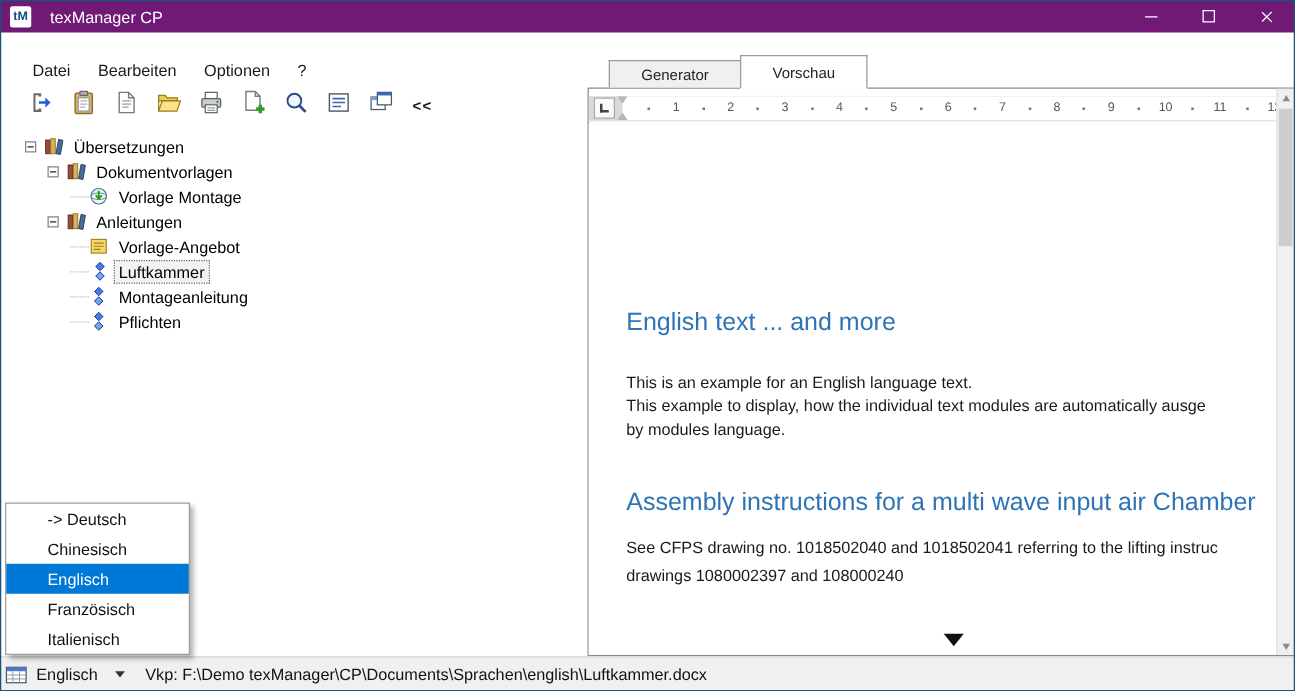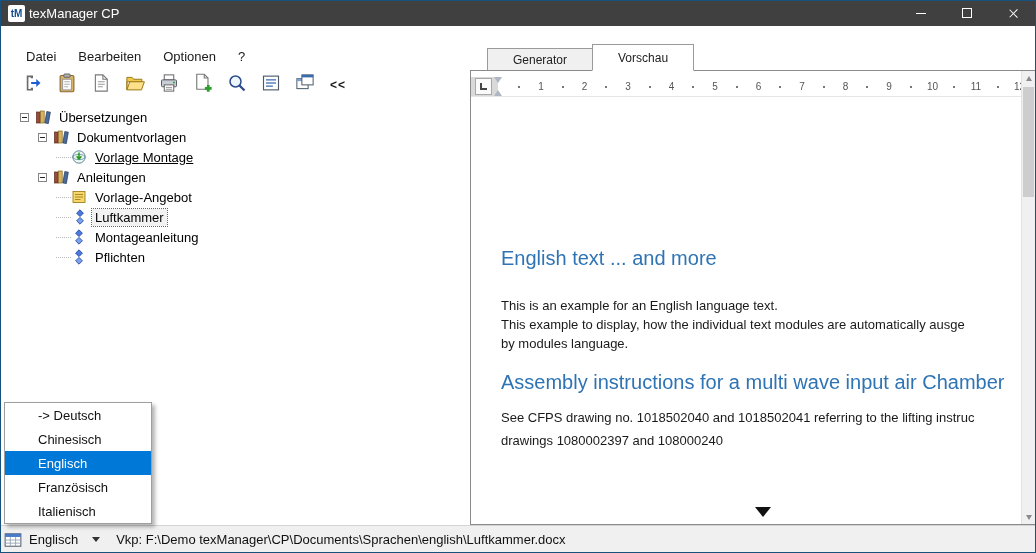--- a/index.html
+++ b/index.html
@@ -4,22 +4,22 @@
 <style>
   * { box-sizing: border-box; margin: 0; padding: 0; }
   html,body { width:1036px; height:553px; }
   body {
     font-family: "Liberation Sans", sans-serif;
     background:#fff; position:relative; overflow:hidden;
   }
   .frame { position:absolute; inset:0; border:1px solid #17527e; pointer-events:none; z-index:40; }
 
   
-  .titlebar { position:absolute; top:0; left:0; right:0; height:26px; background:#404040;
-              display:flex; align-items:center; padding-left:8px; gap:4px; z-index:30; }
+  .titlebar { position:absolute; top:0; left:0; right:0; height:26px; background:#701a75;
+              display:flex; align-items:center; padding-left:8px; gap:15px; z-index:30; }
   .app-logo { width:17px; height:17px; background:#fff; border-radius:2px; color:#0f4c8c;
               font-weight:bold; font-size:10px; display:flex; align-items:center; justify-content:center; }
   .title { color:#fff; font-size:13px; }
   .win-controls { margin-left:auto; display:flex; height:100%; }
   .winbtn { width:46px; height:26px; display:flex; align-items:center; justify-content:center; }
   .min-glyph { width:10px; height:1px; background:#fff; }
   .max-glyph { width:10px; height:10px; border:1px solid #fff; }
   .close-glyph { position:relative; width:11px; height:11px; }
   .close-glyph::before,.close-glyph::after { content:""; position:absolute; left:5px; top:0;
      width:1.4px; height:11px; background:#fff; }
@@ -67,21 +67,21 @@
   .ruler-dot { position:absolute; top:9px; width:2px; height:2px; background:#777; transform:translateX(-50%); }
   .indent-top { position:absolute; left:23px; top:0; width:0; height:0;
                 border-left:4px solid transparent; border-right:4px solid transparent; border-top:6px solid #aeb6c2; }
   .indent-bottom { position:absolute; left:23px; bottom:0; width:0; height:0;
                 border-left:4px solid transparent; border-right:4px solid transparent; border-bottom:6px solid #aeb6c2; }
 
   .doc { position:absolute; top:28px; left:0; right:14px; bottom:0; overflow:hidden;
          padding-left:30px; background:#fff; }
   .doc-h { font-size:20px; color:#2e74b5; white-space:nowrap; }
   .doc-h.h1 { margin-top:148px; }
-  .doc-h.h2 { margin-top:18px; }
+  .doc-h.h2 { margin-top:38px; }
   .doc-para1 { margin-top:26px; }
   .doc-para2 { margin-top:12px; }
   .doc-line { font-size:13px; color:#1a1a1a; line-height:19px; white-space:nowrap; }
   .doc-para2 .doc-line { line-height:23px; }
 
   .vscroll { position:absolute; top:0; right:0; bottom:0; width:14px; background:#f0f0f0; border-left:1px solid #e2e2e2; }
   .scroll-arrow { position:absolute; left:0; right:0; height:14px; display:flex; align-items:center; justify-content:center; }
   .scroll-arrow.up { top:0; } .scroll-arrow.down { bottom:0; }
   .tri-up { width:0; height:0; border-left:3.5px solid transparent; border-right:3.5px solid transparent; border-bottom:5px solid #8a8a8a; }
   .tri-down { width:0; height:0; border-left:3.5px solid transparent; border-right:3.5px solid transparent; border-top:5px solid #8a8a8a; }
@@ -226,21 +226,21 @@
       <span class="expander"></span>
       <span class="tree-icon"><svg viewBox="0 0 16 16">
           <rect x="1.5" y="3" width="3.6" height="11" fill="#9a4a3a" stroke="#5a2a1a" stroke-width="0.7"></rect>
           <rect x="5.6" y="2" width="3.6" height="12" fill="#d8b35a" stroke="#8a6a20" stroke-width="0.7"></rect>
           <g transform="rotate(10 12.5 9)">
             <rect x="10.7" y="2.8" width="3.6" height="11.5" fill="#4a6a9a" stroke="#26405f" stroke-width="0.7"></rect>
           </g>
         </svg></span>
       <span class="tree-label">Dokumentvorlagen</span>
     </div>
-    <div class="tree-row" style="padding-left: 40px; text-decoration: underline;">
+    <div class="tree-row" style="padding-left: 40px;">
       <span class="tree-spacer"></span>
       <span class="tree-icon"><svg viewBox="0 0 16 16">
           <circle cx="8" cy="8" r="6.2" fill="#eef6ee" stroke="#4a7a9a" stroke-width="0.9"></circle>
           <ellipse cx="8" cy="8" rx="6.2" ry="2.6" fill="none" stroke="#4a7a9a" stroke-width="0.7"></ellipse>
           <path d="M8 3.5v6M5.6 7.2L8 10l2.4-2.8" fill="none" stroke="#1f9a1f" stroke-width="1.5"></path>
         </svg></span>
       <span class="tree-label">Vorlage Montage</span>
     </div>
     <div class="tree-row" style="padding-left: 22px;">
       <span class="expander"></span>

